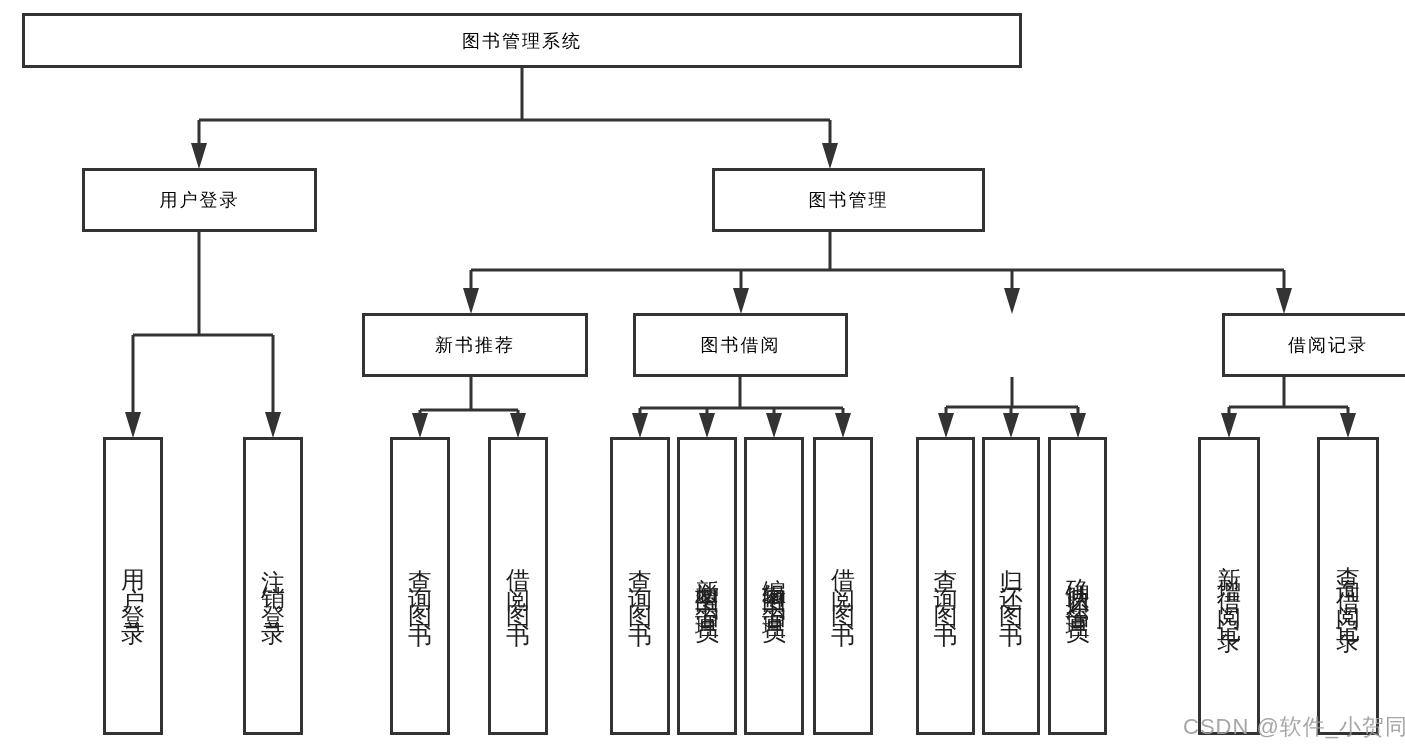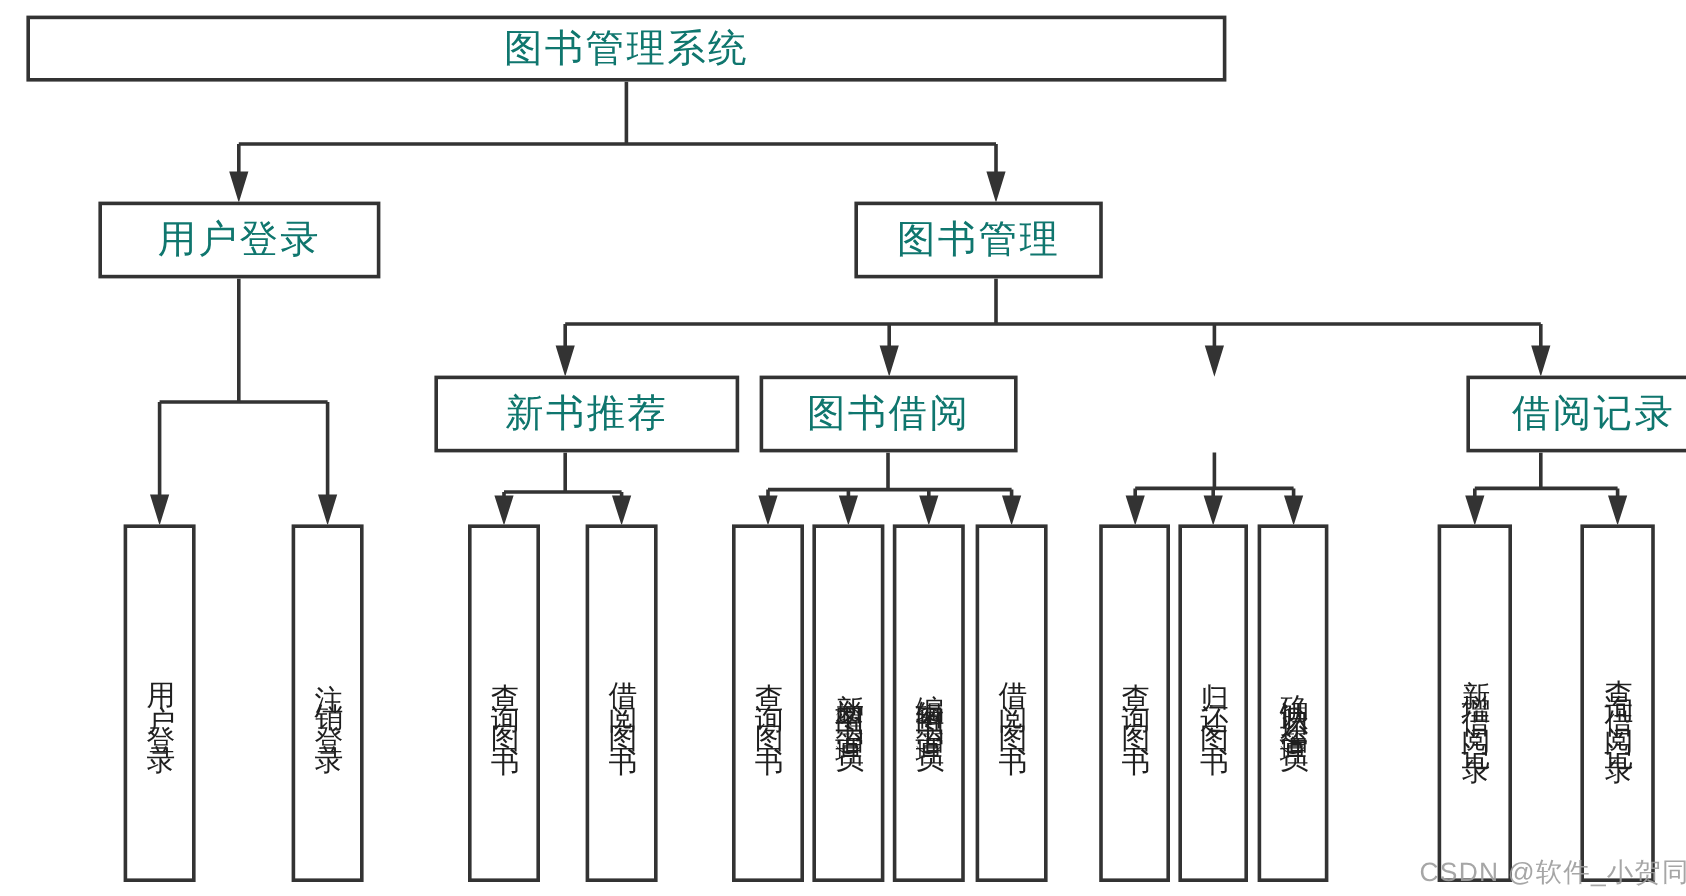--- a/index.html
+++ b/index.html
@@ -5,21 +5,21 @@
   html,body{margin:0;padding:0;background:#ffffff;}
   .canvas{
     position:relative;width:1405px;height:747px;background:#ffffff;overflow:hidden;
     font-family:"Liberation Sans","DejaVu Sans",sans-serif;
   }
   svg.wires{position:absolute;left:0;top:0;z-index:0;}
   .hbox{
     position:absolute;z-index:1;background:#ffffff;border:3px solid #333333;
     box-sizing:border-box;display:flex;align-items:center;justify-content:center;
   }
-  .hbox span{font-size:32px;color:#0f766e;letter-spacing:2px;white-space:nowrap;}
+  .hbox span{font-size:18px;color:#000000;letter-spacing:2px;white-space:nowrap;}
   .vbox{
     position:absolute;z-index:1;background:#ffffff;border:3px solid #333333;
     box-sizing:border-box;display:flex;align-items:center;justify-content:center;
   }
   .vbox span{
     writing-mode:vertical-rl;text-orientation:mixed;
     font-size:24px;color:#1f1f1f;letter-spacing:18px;line-height:1;white-space:nowrap;
   }
   .vbox.len6 span{letter-spacing:13px;}
   .vbox.len9 span{letter-spacing:6px;}
@@ -57,25 +57,25 @@
          M1221 413 L1237 413 L1229 438 Z  M1340 413 L1356 413 L1348 438 Z"></path>
   </svg>
 
   <div class="hbox" style="left:22px;top:13px;width:1000px;height:55px;">
     <span>图书管理系统</span>
   </div>
 
   <div class="hbox" style="left:82px;top:168px;width:235px;height:64px;">
     <span>用户登录</span>
   </div>
-  <div class="hbox" style="left:712px;top:168px;width:207px;height:64px;">
+  <div class="hbox" style="left:712px;top:168px;width:273px;height:64px;">
     <span>图书管理</span>
   </div>
 
-  <div class="hbox" style="left:362px;top:313px;width:254px;height:64px;">
+  <div class="hbox" style="left:362px;top:313px;width:226px;height:64px;">
     <span>新书推荐</span>
   </div>
   <div class="hbox" style="left:633px;top:313px;width:215px;height:64px;justify-content:center;">
     <span>图书借阅</span>
   </div>
   <div class="hbox" style="left:1222px;top:313px;width:212px;height:64px;">
     <span>借阅记录</span>
   </div>
 
   <div class="vbox" style="left:103px;top:437px;width:60px;height:298px;">

